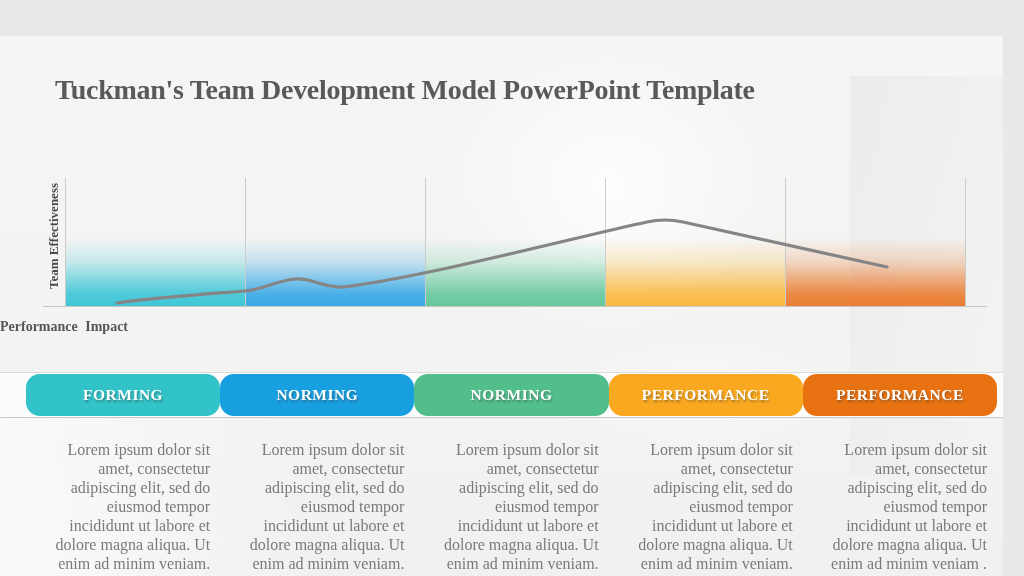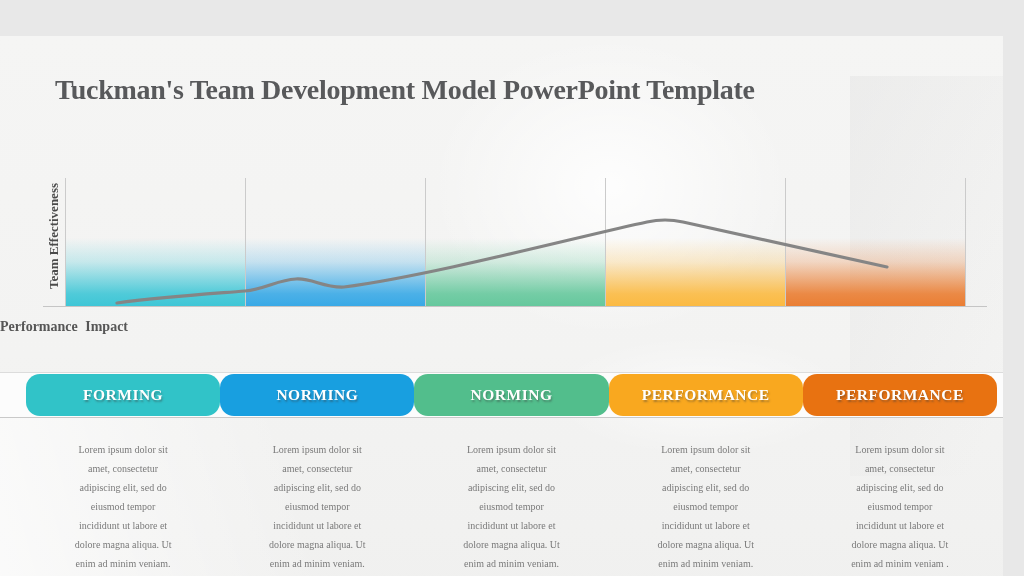--- a/index.html
+++ b/index.html
@@ -53,21 +53,21 @@
     color:#ffffff;font-weight:bold;font-size:15.5px;letter-spacing:0.5px;
     text-shadow:1px 1.5px 2px rgba(60,60,60,0.45);
     border-radius:14px;
   }
   .stage-descs{
     position:absolute;left:26px;top:404px;width:971px;
     display:flex;
   }
   .stage-descs .cell{
     flex:1;padding:0 10px;box-sizing:border-box;
-    text-align:center;color:#7a7a7a;font-size:10px;line-height:19px;
+    text-align:right;color:#7a7a7a;font-size:16px;line-height:19px;
     white-space:pre-line;
   }
 
   .bottom-bar{position:absolute;left:0;bottom:0;width:1024px;height:10px;background:#8c8c8c;}
 </style>
 </head>
 <body>
 
 <div class="slide">
 

